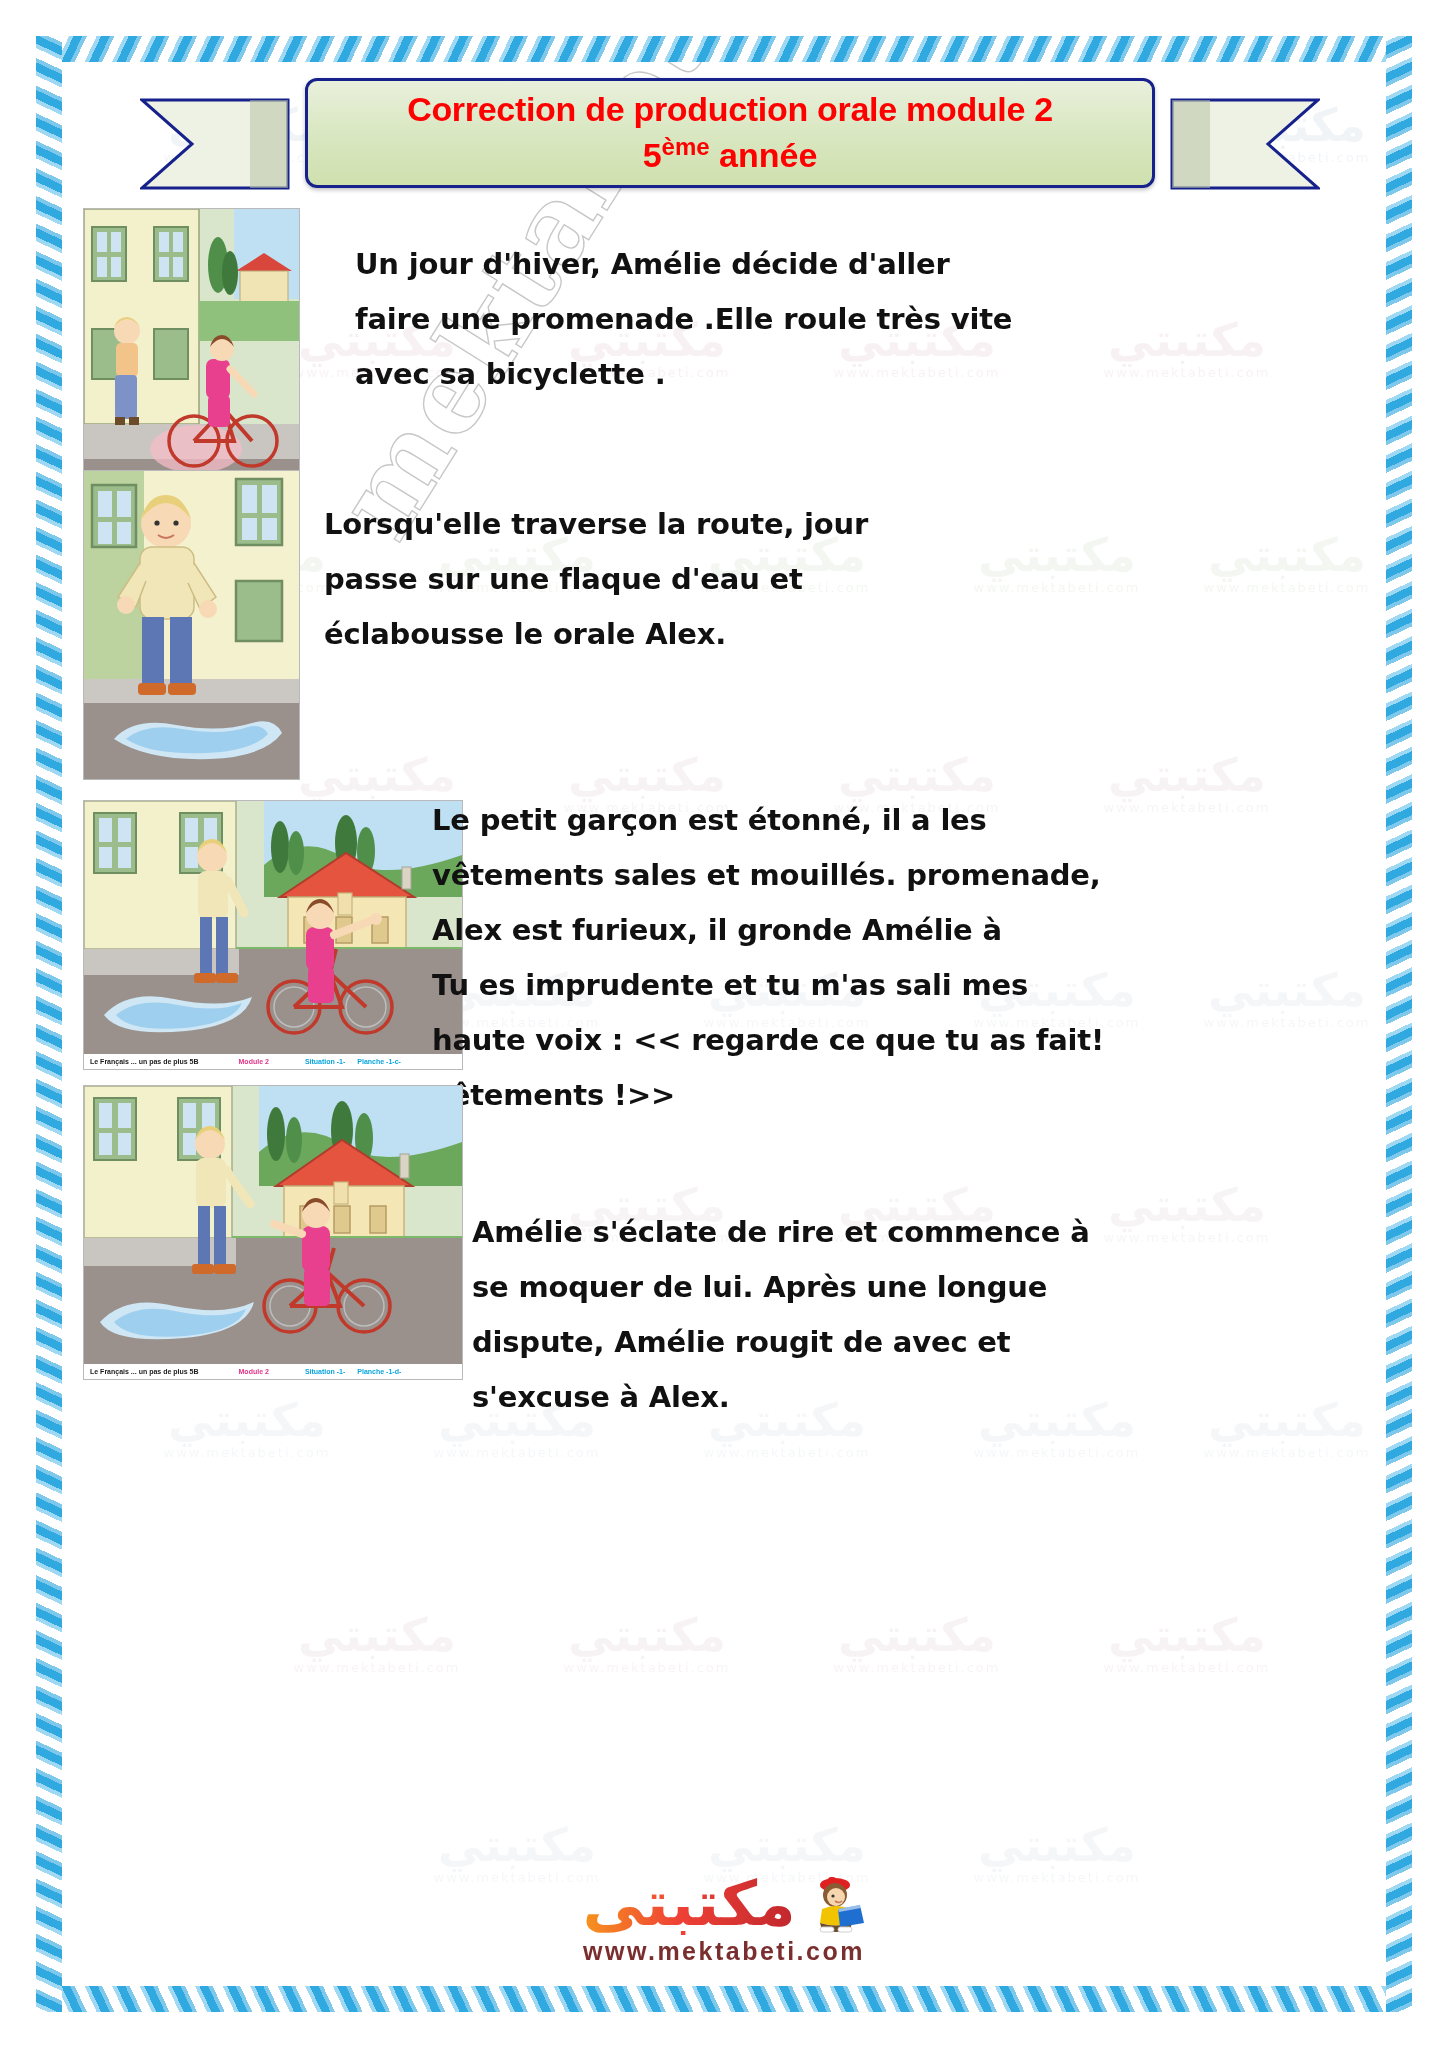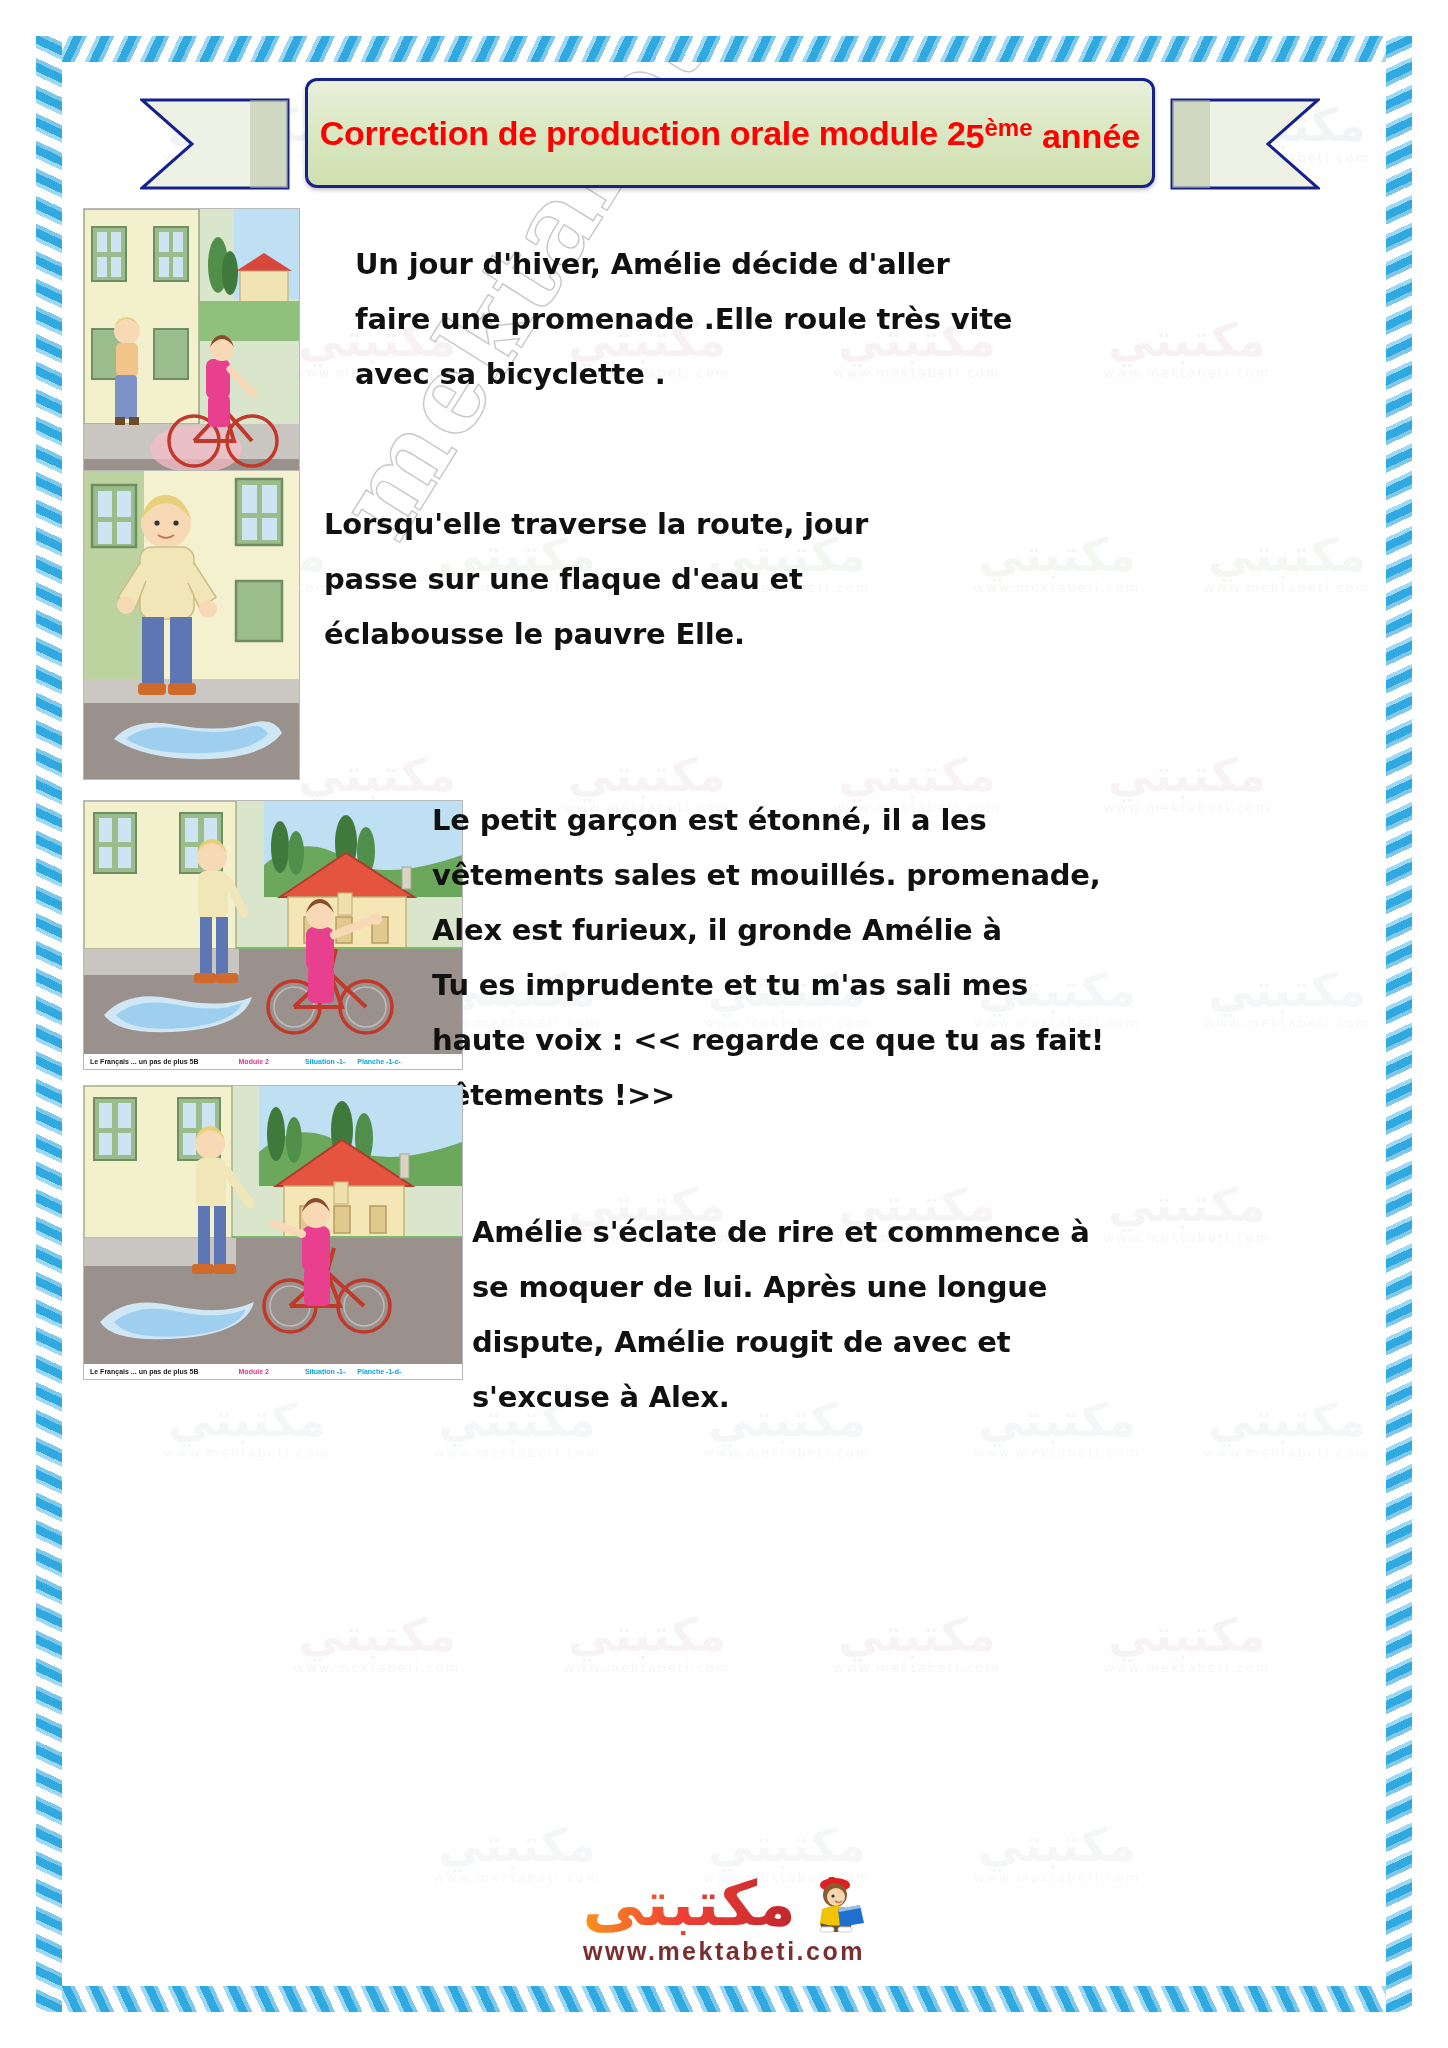--- a/index.html
+++ b/index.html
@@ -127,21 +127,21 @@
   .ribbon-tail.right { right: 0; }
   .banner-box {
     position: absolute;
     left: 165px; top: 0;
     width: 850px; height: 110px;
     border: 3px solid #16218c;
     border-radius: 12px;
     background: linear-gradient(to bottom, #e9f0dc 0%, #dbe8c4 45%, #cfe0ae 100%);
     box-shadow: 0 2px 4px rgba(0,0,0,.25);
     display: flex;
-    flex-direction: row;
+    flex-direction: column;
     align-items: center;
     justify-content: center;
     z-index: 3;
   }
   .banner-line1 {
     color: #ff0000;
     font-family: "Liberation Sans", sans-serif;
     font-weight: bold;
     font-size: 34px;
     letter-spacing: -0.3px;
@@ -534,21 +534,21 @@
         <rect x="58" y="146" width="22" height="68" fill="#5d77b5"></rect>
         <rect x="86" y="146" width="22" height="68" fill="#5d77b5"></rect>
         <rect x="54" y="212" width="28" height="12" rx="4" fill="#d06a2a"></rect>
         <rect x="84" y="212" width="28" height="12" rx="4" fill="#d06a2a"></rect>
       </svg>
     </div>
 
     <div class="para" style="left:262px; top:292px; width:900px;">
       <p>Lorsqu'elle traverse la route, jour</p>
       <p>passe sur une flaque d'eau et</p>
-      <p>éclabousse le pauvre Elle.</p>
+      <p>éclabousse le orale Alex.</p>
     </div>
 
     <div class="illus" style="left:21px; top:595px; width:380px; height:270px;">
       <svg width="378" height="268" viewBox="0 0 378 268">
         <rect width="378" height="268" fill="#d9e6cc"></rect>
         <rect x="180" y="0" width="198" height="70" fill="#bfe0f2"></rect>
 
         <path d="M180 64 q40 -34 82 -6 q36 24 116 -4 L378 96 L180 96z" fill="#6ba85c"></path>
 
         <ellipse cx="196" cy="46" rx="9" ry="26" fill="#3f7a3c"></ellipse>

